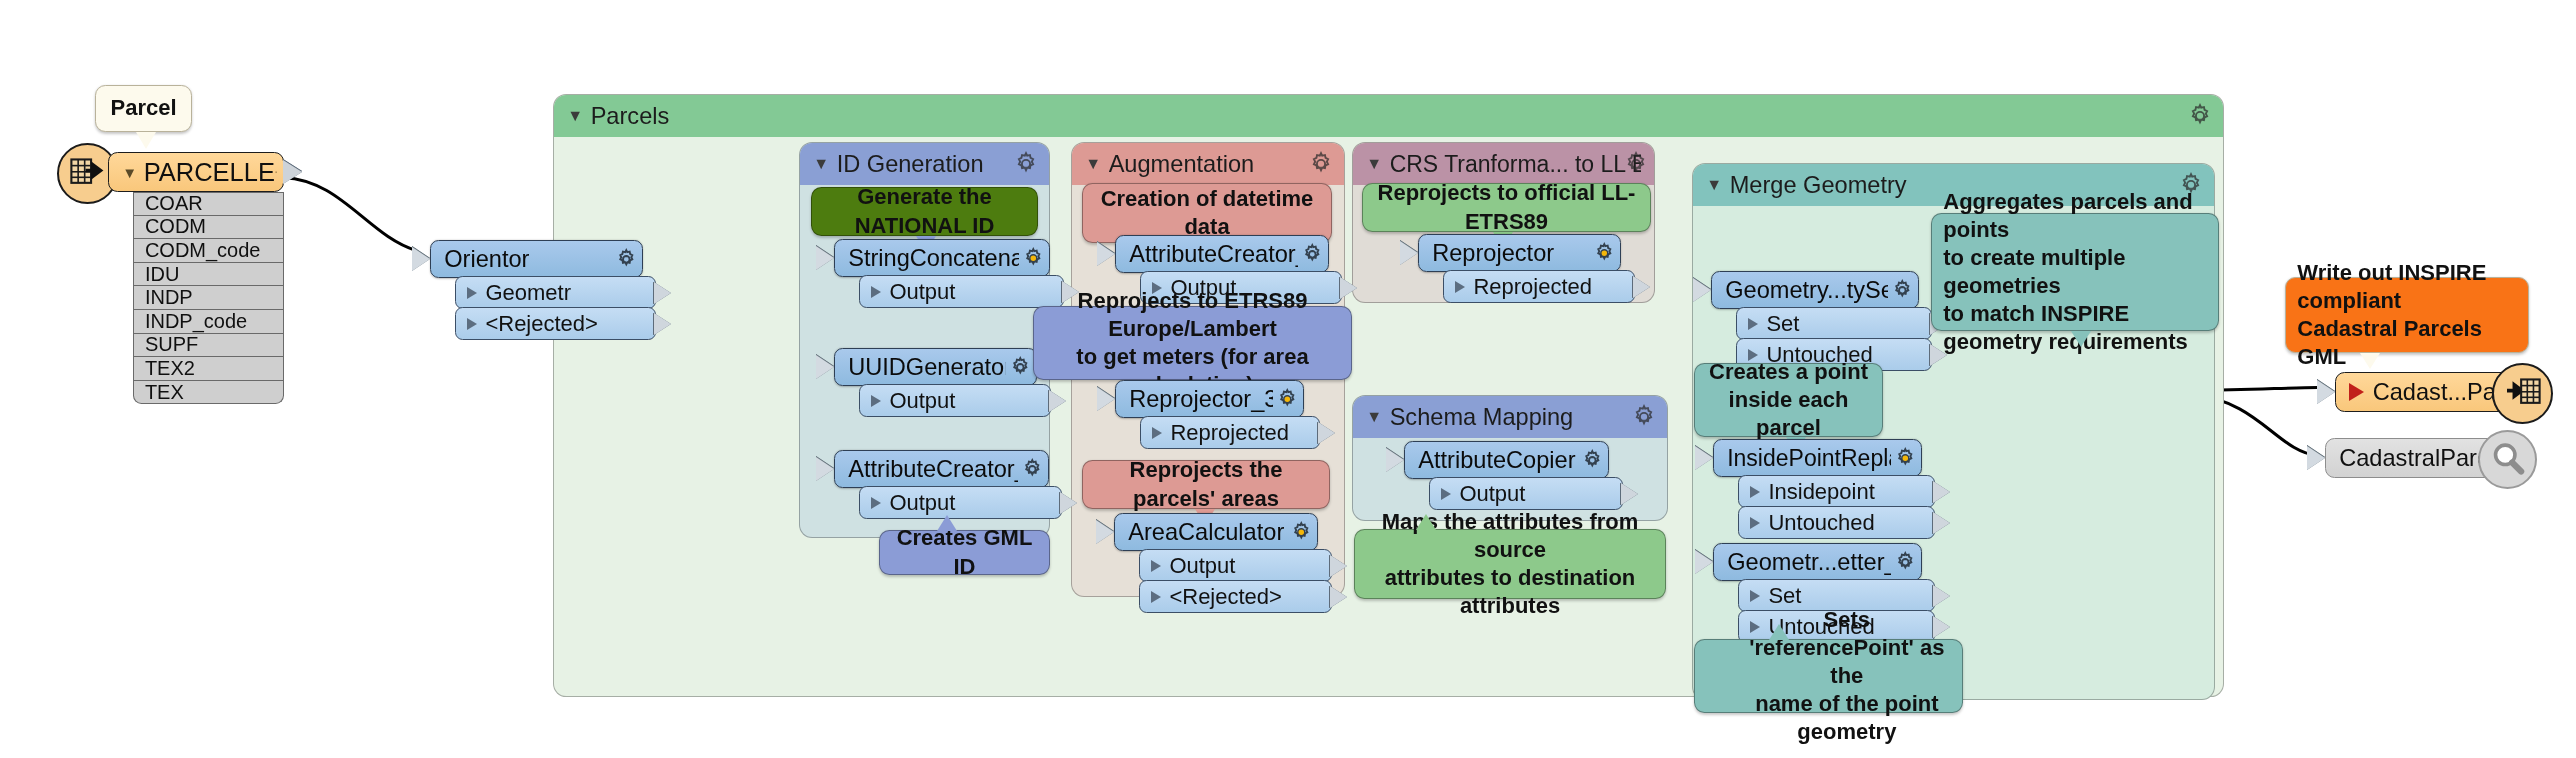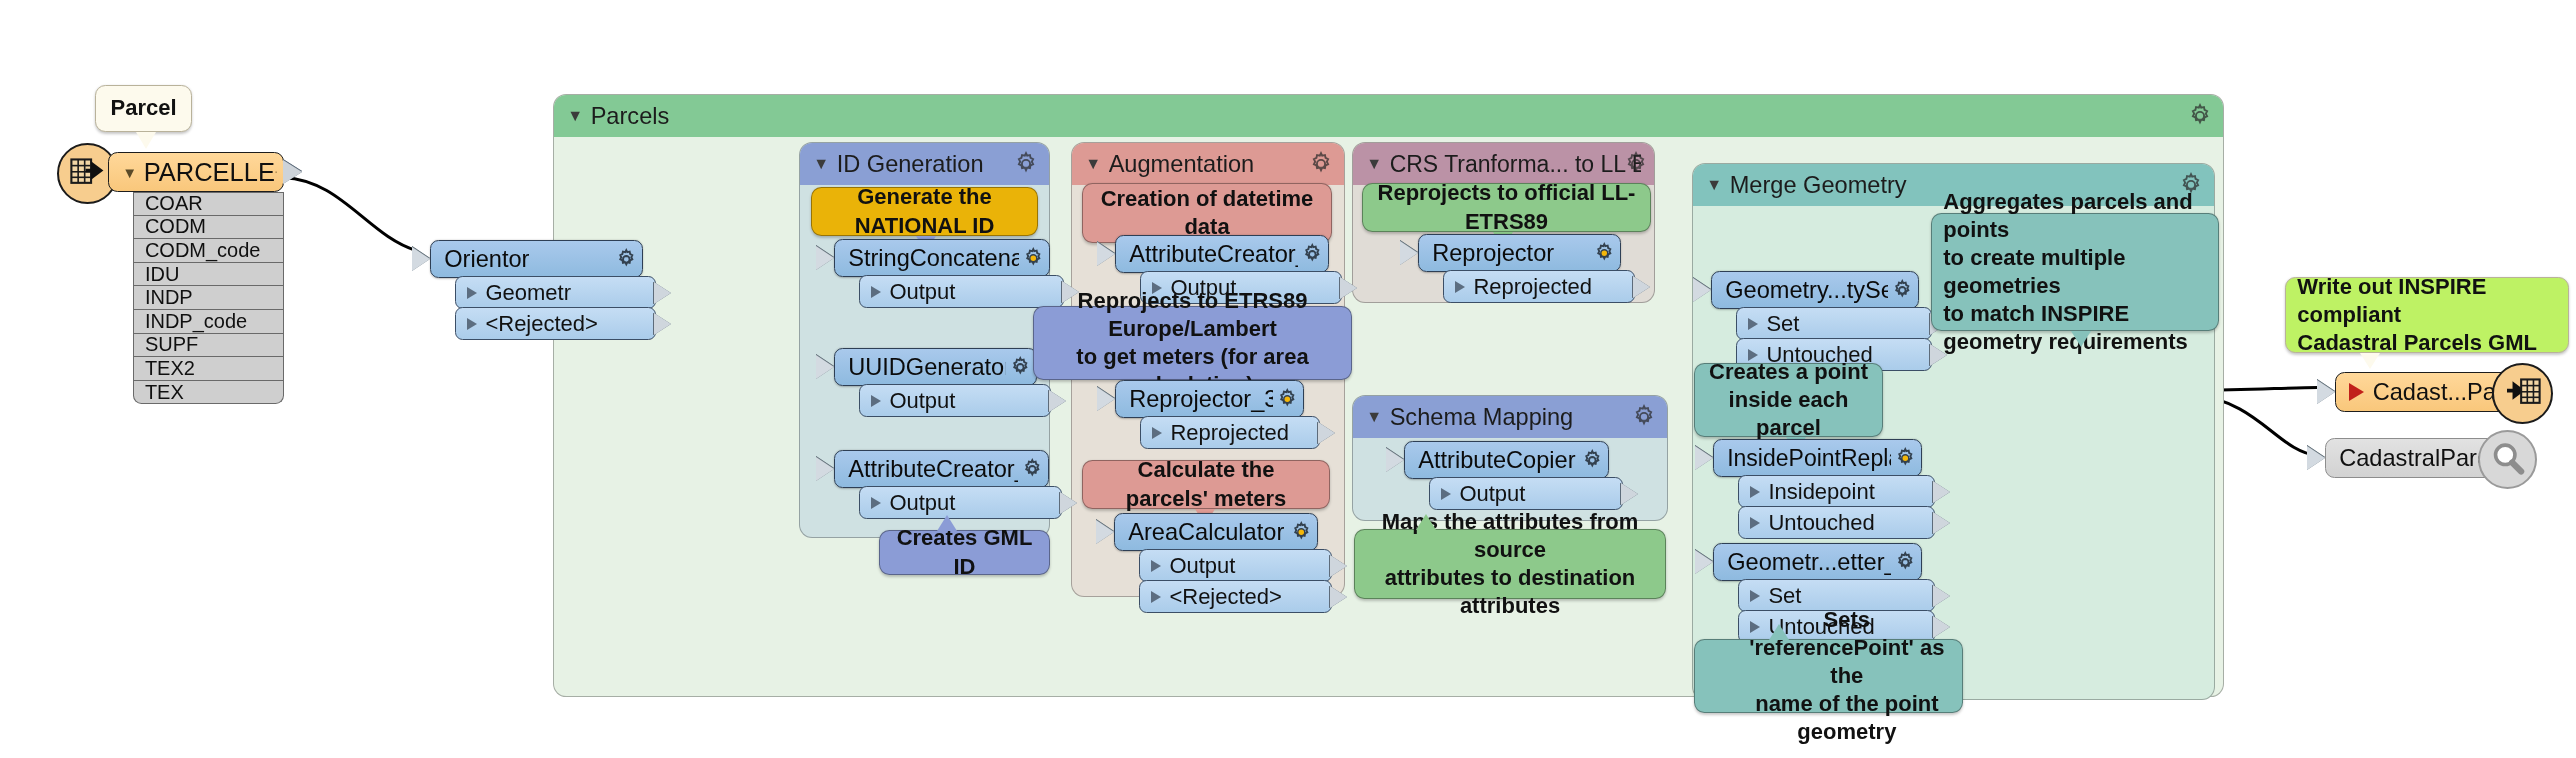--- a/index.html
+++ b/index.html
@@ -240,21 +240,21 @@
       <span>Geometr</span>
       <span class="nub"></span>
     </div>
     <div class="port" style="width:188px;">
       <i class="ptri"></i>
       <span>&lt;Rejected&gt;</span>
       <span class="nub"></span>
     </div>
   </div>
 
-  <div class="annot" style="left:811px;top:187px;width:227px;height:49px;background:#eab308;">
+  <div class="annot" style="left:811px;top:187px;width:227px;height:49px;background:#4d7c0f;">
     <span>Generate the NATIONAL ID</span>
     <span class="tail" style="left:104px;top:48px;border-top:16px solid #8b9cd6;"></span>
   </div>
 
   <div class="node" style="left:834px;top:239px;width:216px;">
     <div class="node-title">
       <span class="in-arrow"></span>
       <span class="ntxt">StringConcatenator</span>
       <svg class="ngear" viewBox="0 0 24 24">
         <path fill="none" stroke="#33414f" stroke-width="1.8" d="M12 3l1 2.1 2.3-.5.5 2.3 2.1 1-1 2.1 1 2.1-2.1 1-.5 2.3-2.3-.5-1 2.1-1-2.1-2.3.5-.5-2.3-2.1-1 1-2.1-1-2.1 2.1-1 .5-2.3 2.3.5z"></path>
@@ -339,21 +339,21 @@
       </svg>
     </div>
     <div class="port" style="width:167px;">
       <i class="ptri"></i>
       <span>Reprojected</span>
       <span class="nub"></span>
     </div>
   </div>
 
   <div class="annot" style="left:1082px;top:460px;width:248px;height:49px;background:#dd9a94;">
-    <span>Calculate the parcels' meters</span>
+    <span>Reprojects the parcels' areas</span>
     <span class="tail" style="left:112px;top:48px;border-top:16px solid #dd9a94;"></span>
   </div>
 
   <div class="node" style="left:1114px;top:513px;width:204px;">
     <div class="node-title">
       <span class="in-arrow"></span>
       <span class="ntxt">AreaCalculator</span>
       <svg class="ngear" viewBox="0 0 24 24">
         <path fill="none" stroke="#33414f" stroke-width="1.8" d="M12 3l1 2.1 2.3-.5.5 2.3 2.1 1-1 2.1 1 2.1-2.1 1-.5 2.3-2.3-.5-1 2.1-1-2.1-2.3.5-.5-2.3-2.1-1 1-2.1-1-2.1 2.1-1 .5-2.3 2.3.5z"></path>
         <circle cx="12" cy="12" r="3.4" fill="#f4b70a" stroke="#33414f" stroke-width="1.4"></circle>
@@ -489,21 +489,21 @@
 
   <div class="annot" style="left:1931px;top:213px;width:288px;height:118px;background:#86c2bb;">
     <span class="atxt" style="white-space:pre-line;text-align:left;width:100%;">Aggregates parcels and points
 to create multiple geometries
 to match INSPIRE
 geometry requirements</span>
     <span class="tail" style="left:139px;top:117px;border-top:16px solid #86c2bb;"></span>
   </div>
 
 
-  <div class="annot" style="left:2285px;top:277px;width:284px;height:76px;background:#bef264;border-color:#b9b29a;">
+  <div class="annot" style="left:2285px;top:277px;width:244px;height:76px;background:#f97316;border-color:#b9b29a;">
     <span style="white-space:pre-line;text-align:left;width:100%;">Write out INSPIRE compliant
 Cadastral Parcels GML</span>
     <span class="tail" style="left:74px;top:75px;border-top:16px solid #fdfaed;"></span>
   </div>
 
   <div class="ft" style="left:2335px;top:372px;width:189px;">
     <div class="ft-head" style="font-size:23.6px;">
       <span class="in-arrow" style="top:6.6px;"></span>
       <span style="width:0;height:0;border-left:15px solid #c1201a;border-top:9.5px solid transparent;border-bottom:9.5px solid transparent;margin-right:8.5px;"></span>
       <span style="flex:1;">Cadast...Parcel</span>

